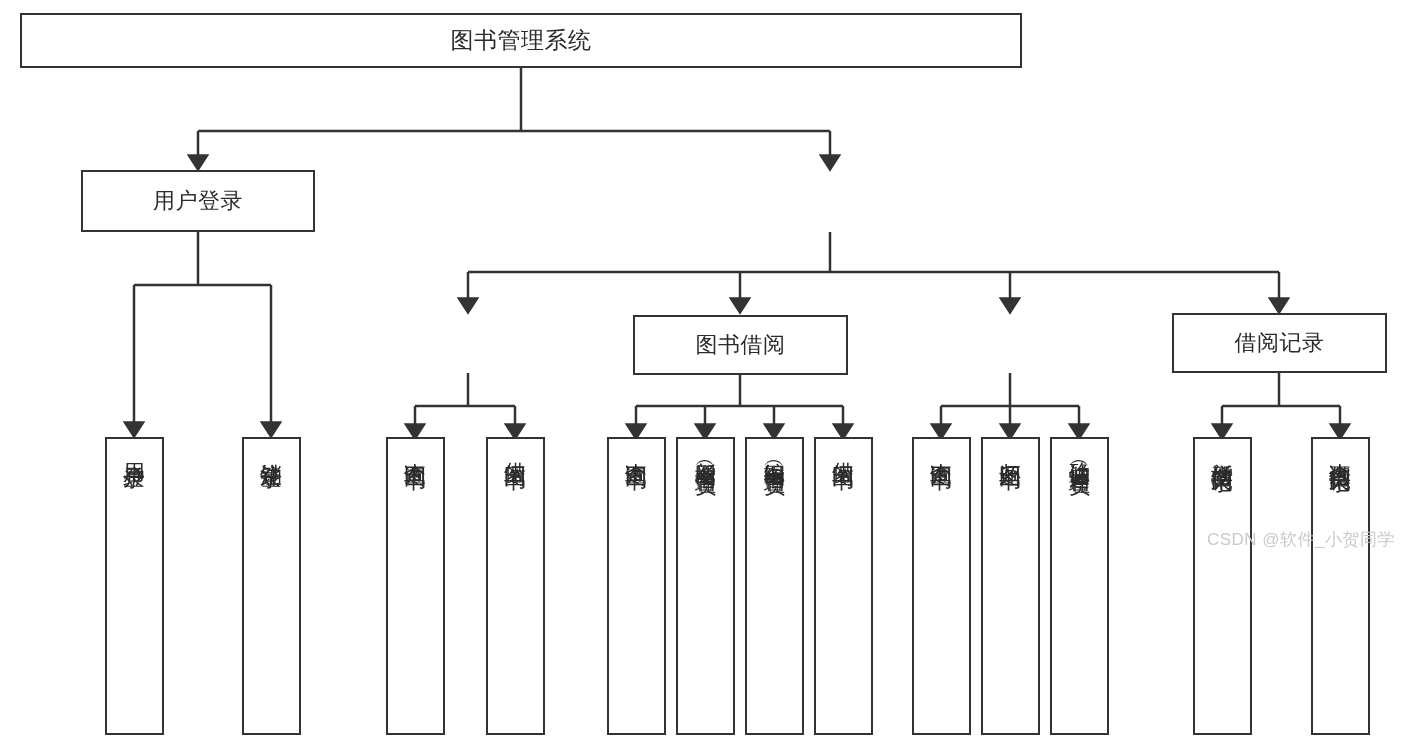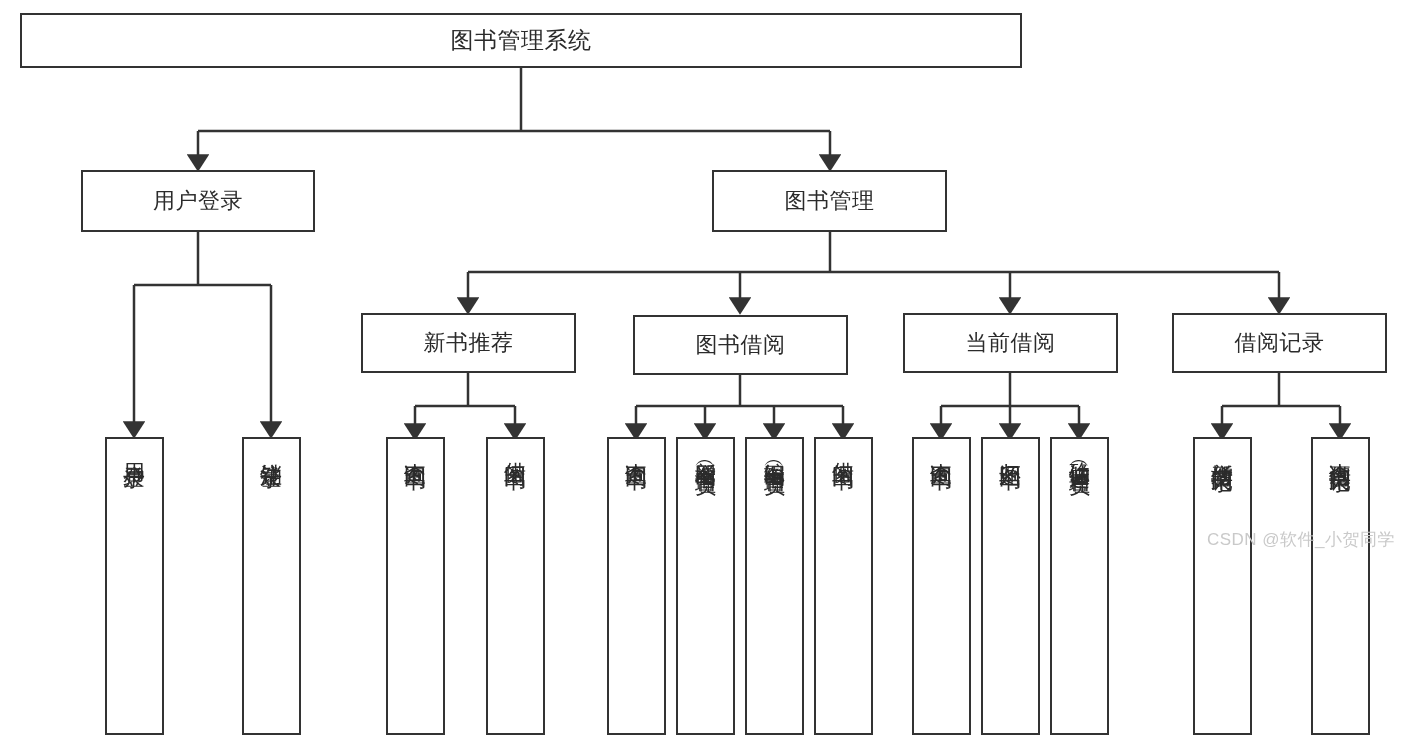--- a/index.html
+++ b/index.html
@@ -121,32 +121,23 @@
     </g>
   </svg>
 
   <div class="node h root" style="left:20px;top:13px;width:1002px;height:55px;">
     <span class="lbl">图书管理系统</span>
   </div>
 
   <div class="node h" style="left:81px;top:170px;width:234px;height:62px;">
     <span class="lbl">用户登录</span>
   </div>
-  <div class="node h" style="left:712px;top:170px;width:235px;height:62px;">
-    <span class="lbl">图书管理</span>
-  </div>
 
-  <div class="node h" style="left:361px;top:313px;width:215px;height:60px;">
-    <span class="lbl">新书推荐</span>
-  </div>
   <div class="node h" style="left:633px;top:315px;width:215px;height:60px;">
     <span class="lbl">图书借阅</span>
-  </div>
-  <div class="node h" style="left:903px;top:313px;width:215px;height:60px;">
-    <span class="lbl">当前借阅</span>
   </div>
   <div class="node h" style="left:1172px;top:313px;width:215px;height:60px;">
     <span class="lbl">借阅记录</span>
   </div>
 
   <div class="node v" style="left:105px;top:437px;width:59px;height:298px;">
     <span class="lbl">用户登录</span>
   </div>
   <div class="node v" style="left:242px;top:437px;width:59px;height:298px;">
     <span class="lbl">注销登录</span>

